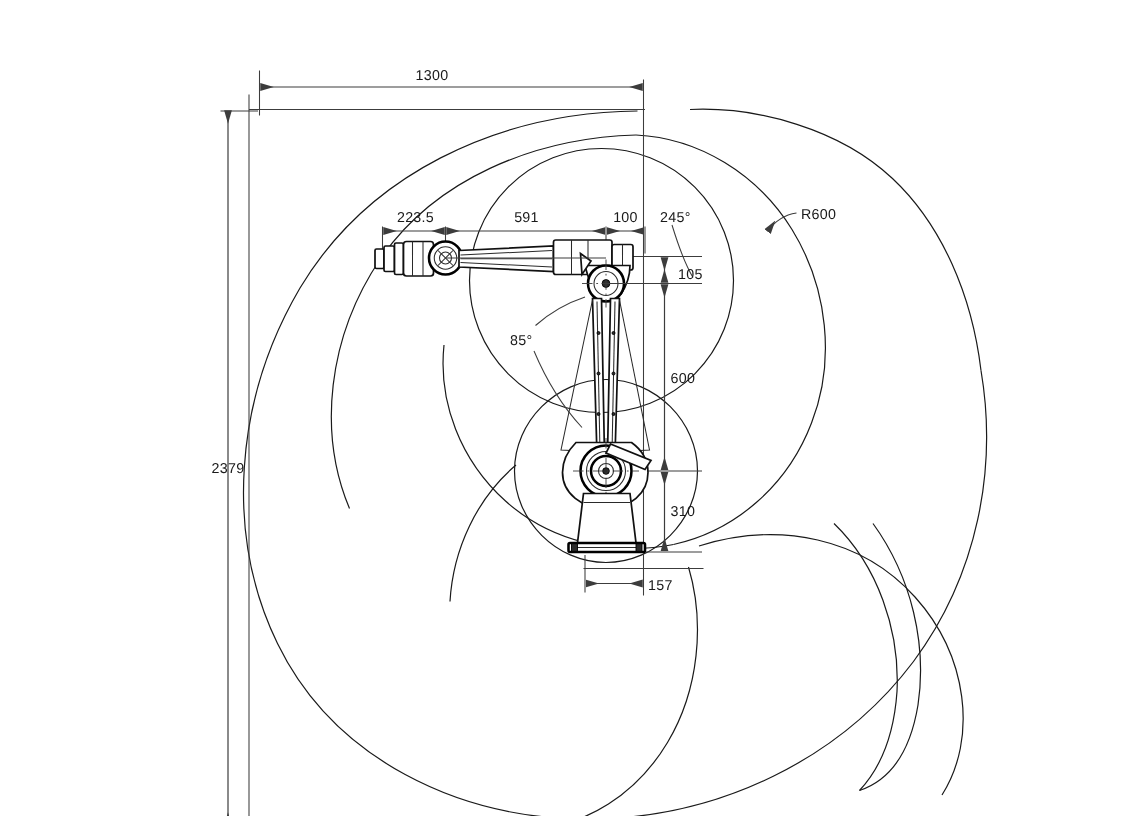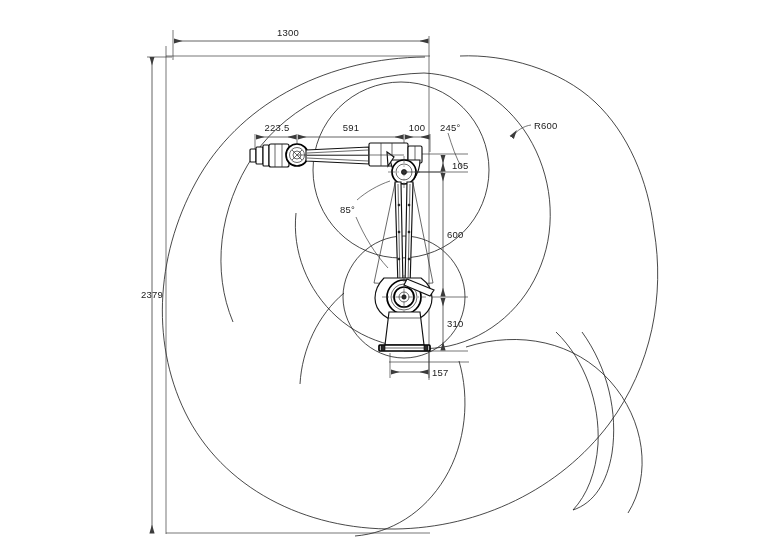--- a/index.html
+++ b/index.html
@@ -9,21 +9,21 @@
   }
   body {
     width: 760px;
     height: 544px;
     font-family: "Liberation Sans", sans-serif;
     overflow: hidden;
     position: relative;
   }
   #drawing-root {
     position: absolute;
-    left: 0; top: 0;
+    left: 0; top: 17px;
     width: 760px;
     height: 457px;
   }
   svg.dwg {
     display: block;
     width: 760px;
     height: 544px;
     background: #ffffff;
   }
   .env {           

